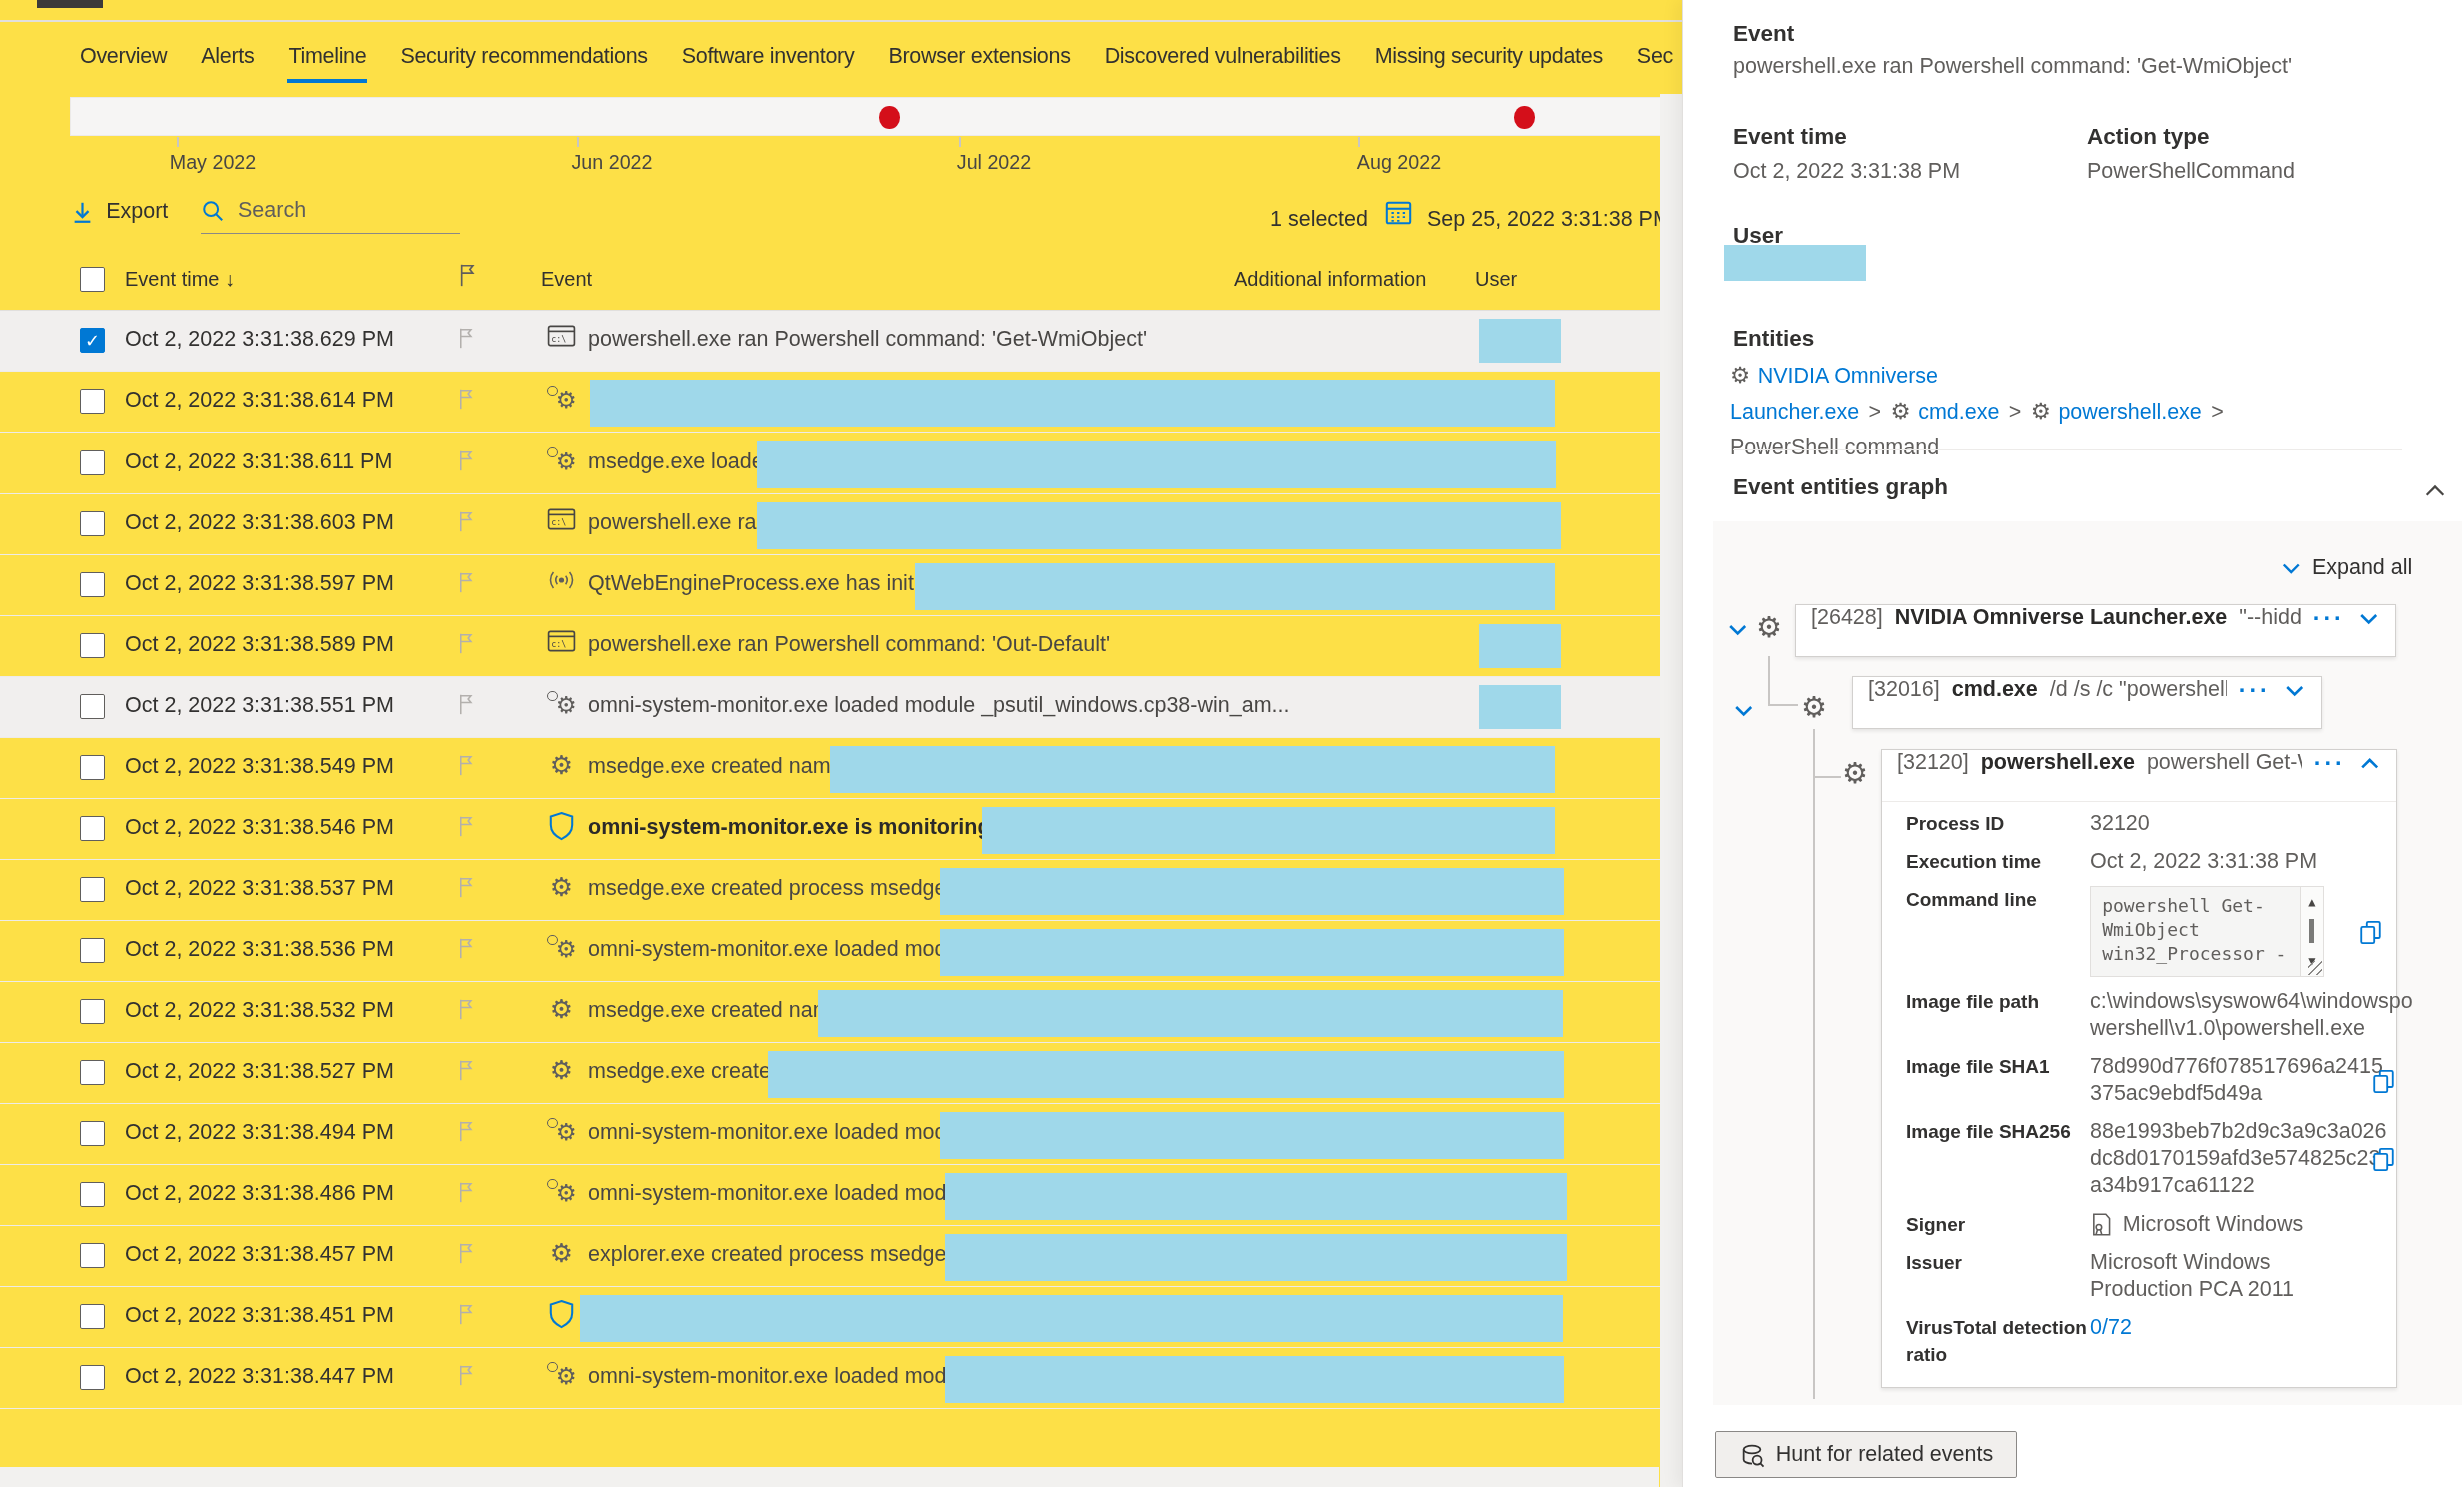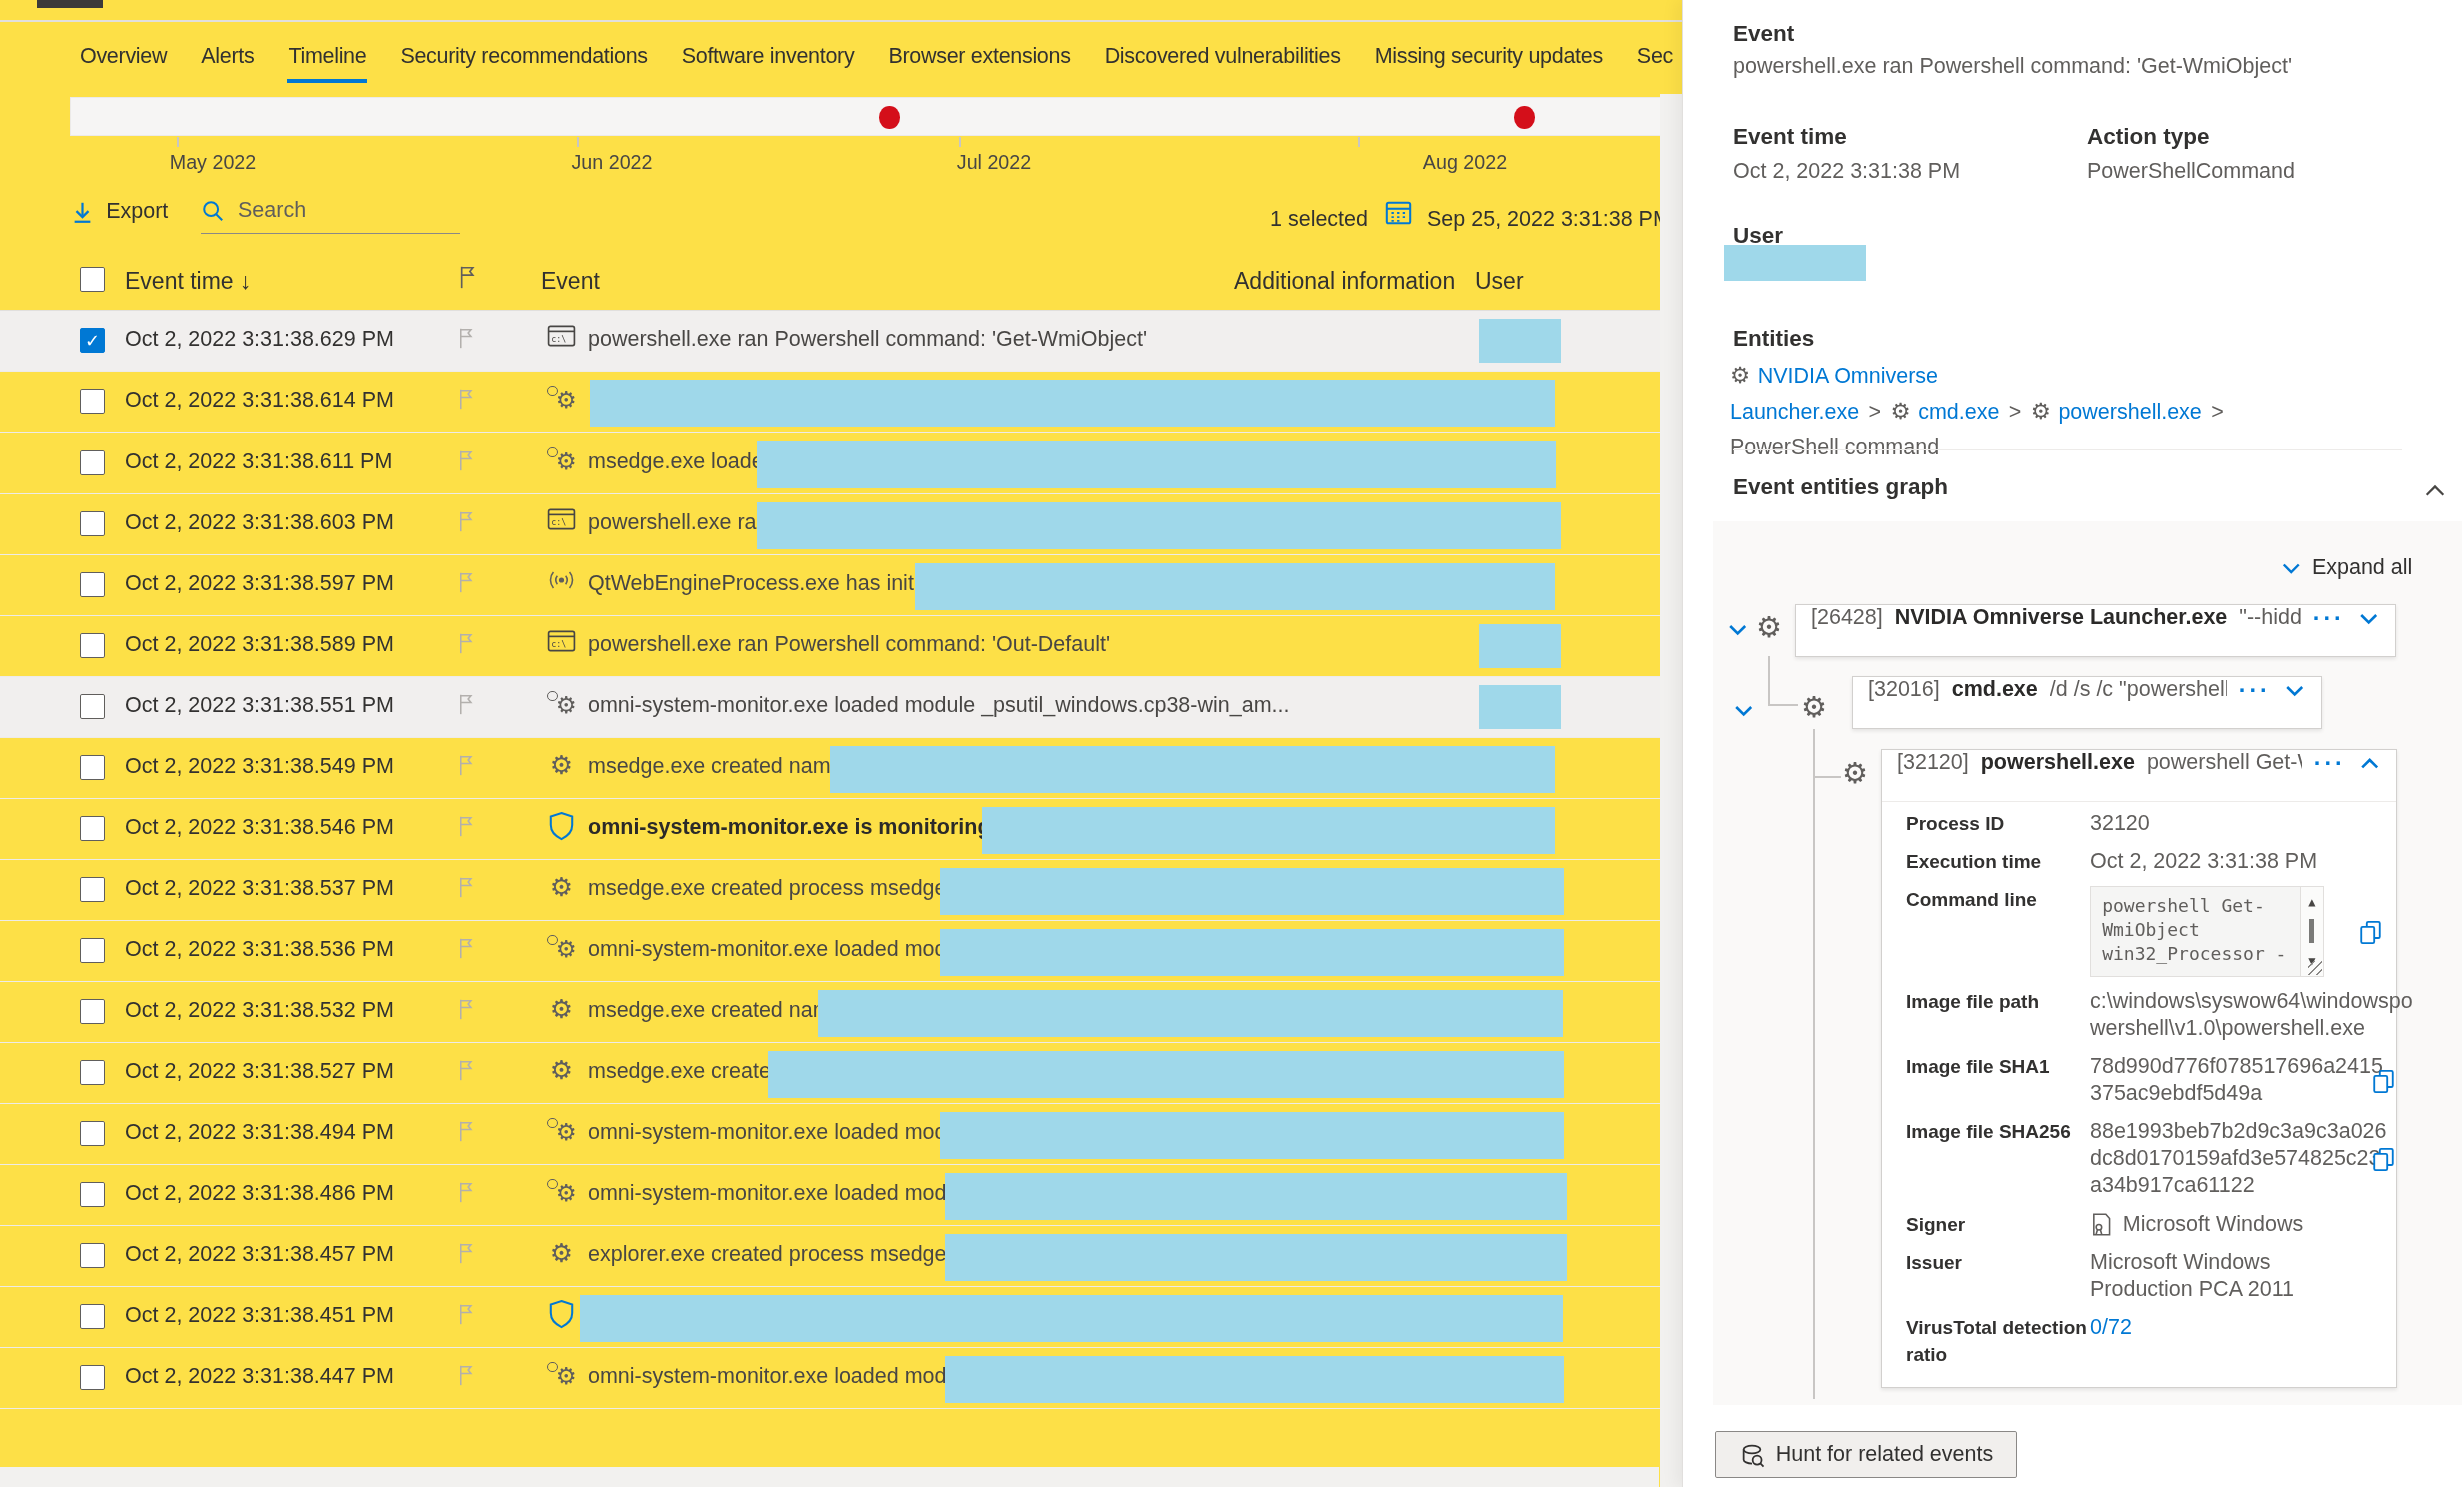--- a/index.html
+++ b/index.html
@@ -22,21 +22,21 @@
   .tmonth{position:absolute;top:151px;font-size:19.7px;color:#484644;transform:translateX(-50%)}
 
   
   .export{position:absolute;left:70px;top:199px;display:flex;align-items:center;gap:11.2px;font-size:21.5px;color:#323130;cursor:pointer}
   .searchbox{position:absolute;left:201px;top:198px;width:259px;display:flex;align-items:center;gap:13px;border-bottom:1.9px solid #8a8886;padding-bottom:9.4px;color:#605e5c;font-size:21.5px}
   .selcount{position:absolute;left:1270px;top:207px;font-size:21.5px;color:#323130}
   .calicon{position:absolute;left:1384px;top:198px}
   .daterange{position:absolute;left:1427px;top:207px;font-size:21.5px;color:#323130;white-space:nowrap}
 
   
-  .thead{position:absolute;left:0;top:253px;width:1682px;height:58px;border-bottom:0.9px solid #e1dfdd;font-size:23px;color:#323130;box-sizing:border-box}
+  .thead{position:absolute;left:0;top:253px;width:1682px;height:58px;border-bottom:0.9px solid #e1dfdd;font-size:20px;color:#323130;box-sizing:border-box}
   .hcb{position:absolute;left:80px;top:14px}
   .hlabel{position:absolute;top:15px;font-weight:400}
   .tbody{position:absolute;left:0;top:311px;width:1682px}
   .trow{position:relative;height:61px;border-bottom:0.9px solid #edebe9;box-sizing:border-box;font-size:21.5px}
   .trow.sel{background:#e9e7e5}
   .trow.shade{background:#f1efee}
   .cb{width:25px;height:25px;border:1.9px solid #605e5c;border-radius:1.9px;background:#fff;box-sizing:border-box;display:flex;align-items:center;justify-content:center;color:#fff;font-size:18px;cursor:pointer}
   .cb.on{background:var(--accent);border-color:var(--accent)}
   .rcb{position:absolute;left:80px;top:17px}
   .rtime{position:absolute;left:125px;top:16px;color:#323130;white-space:nowrap}
@@ -114,21 +114,21 @@
 
     <div class="tband"></div>
     <div id="timeline-extras">
         <span class="ttick" style="left:177px"></span>
      <span class="tmonth" style="left:213px">May 2022</span>
         <span class="ttick" style="left:577px"></span>
      <span class="tmonth" style="left:612px">Jun 2022</span>
         <span class="ttick" style="left:959px"></span>
      <span class="tmonth" style="left:994px">Jul 2022</span>
         <span class="ttick" style="left:1358px"></span>
-     <span class="tmonth" style="left:1465px">Aug 2022</span>
+     <span class="tmonth" style="left:1399px">Aug 2022</span>
         <span class="tdot" style="left:879px"></span>
         <span class="tdot" style="left:1514px"></span>
       </div>
 
     <div class="export">
       <span>
         <svg width="25" height="25" viewBox="0 0 27 27" fill="none" stroke="#0078d4" stroke-width="2.4">
             <path d="M13.5 3v14"></path>
             <path d="M7 12l6.5 6.5L20 12"></path>
             <path d="M5 23.5h17"></path>

